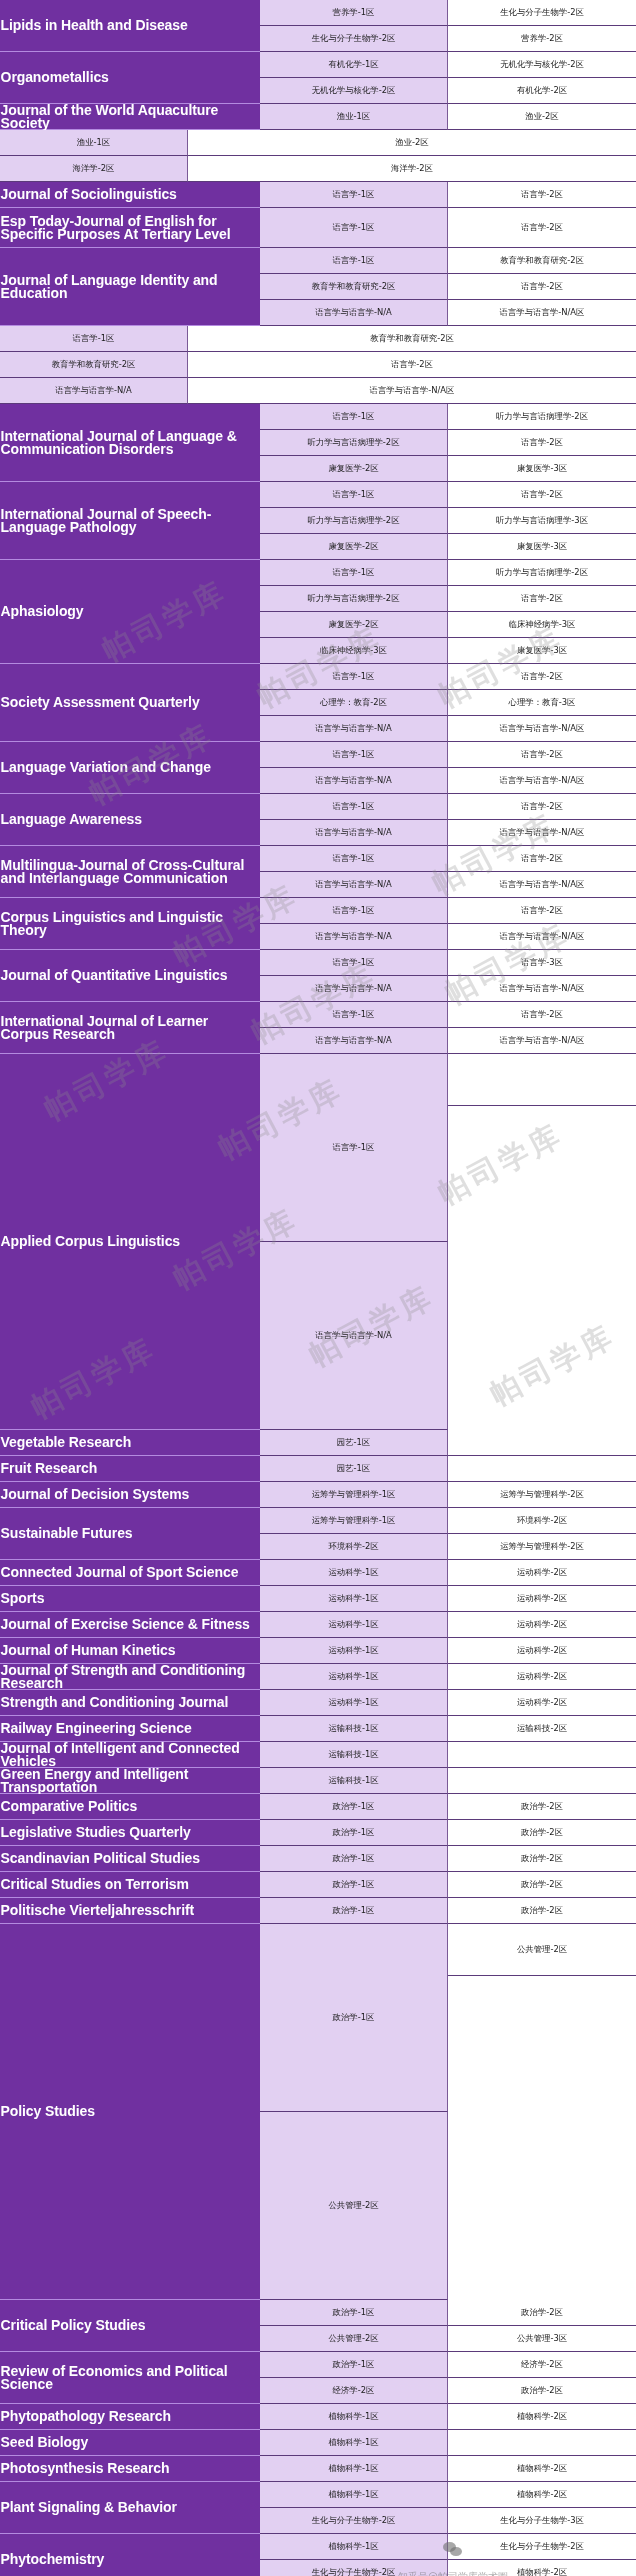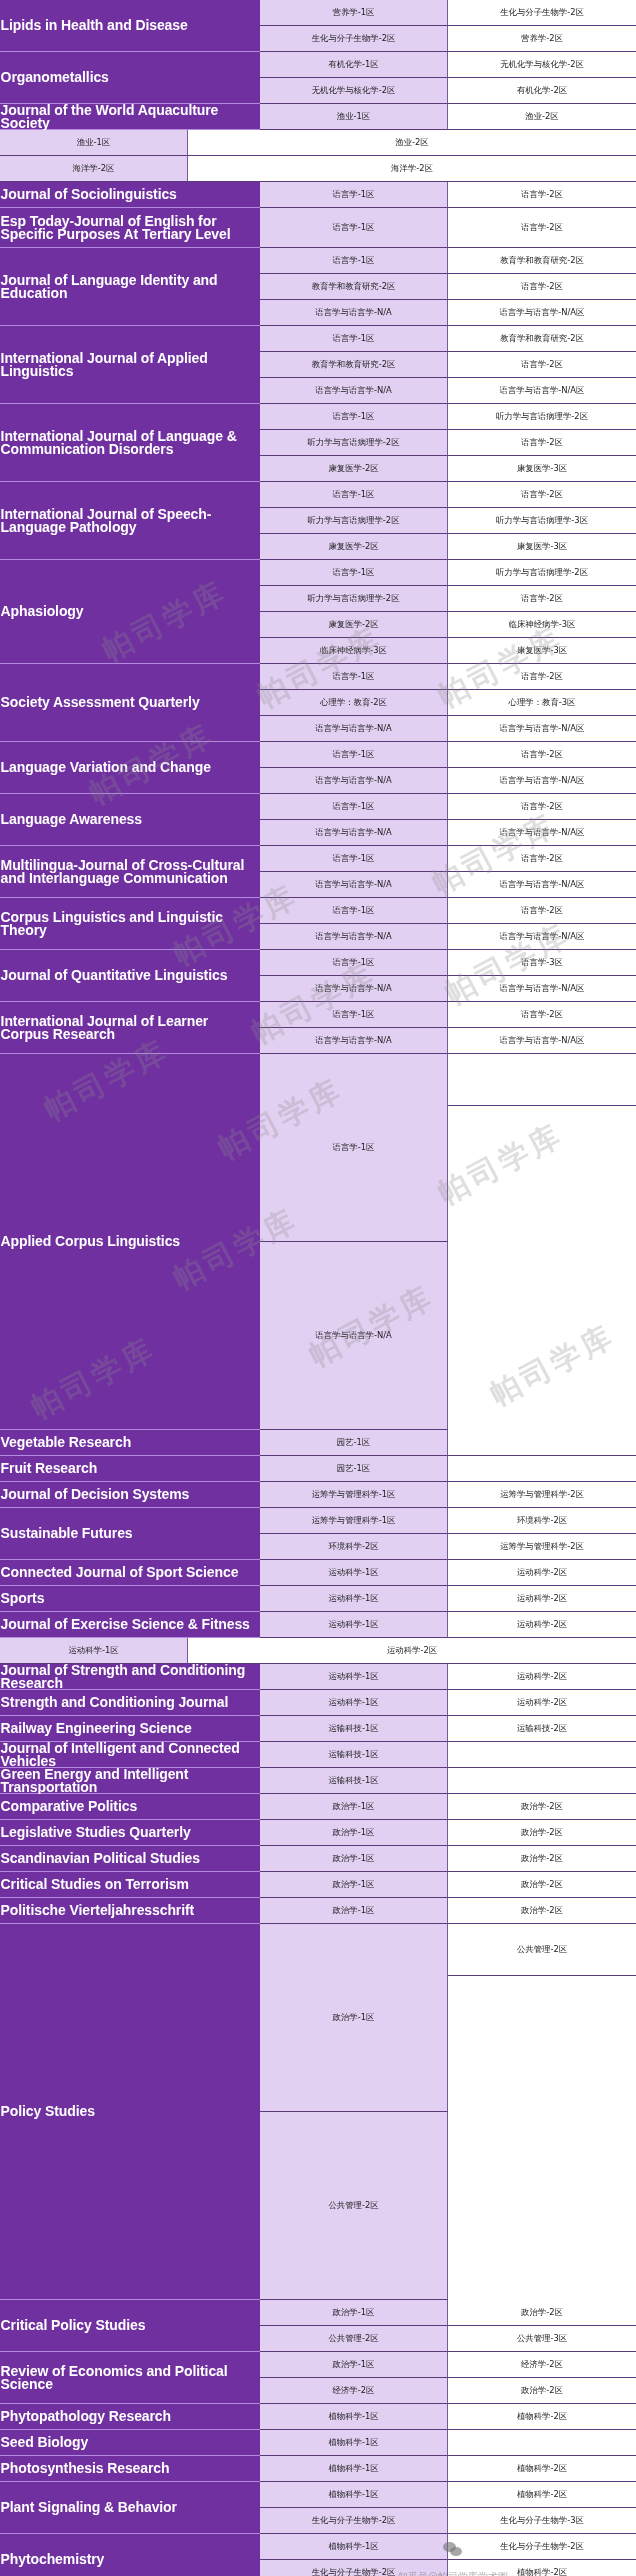--- a/index.html
+++ b/index.html
@@ -113,21 +113,20 @@
           <div class="mid">教育学和教育研究-2区</div>
           <div class="rt">语言学-2区</div>
         </div>
         <div class="subrow">
           <div class="mid">语言学与语言学-N/A</div>
           <div class="rt">语言学与语言学-N/A区</div>
         </div>
       </div>
     </div>
     <div class="grp">
-      <div class="jname">International  Journal of Applied Linguistics</div>
       <div class="cells">
         <div class="subrow">
           <div class="mid">语言学-1区</div>
           <div class="rt">教育学和教育研究-2区</div>
         </div>
         <div class="subrow">
           <div class="mid">教育学和教育研究-2区</div>
           <div class="rt">语言学-2区</div>
         </div>
         <div class="subrow">
@@ -359,20 +358,21 @@
     <div class="grp">
       <div class="jname">Journal of  Exercise Science &amp; Fitness</div>
       <div class="cells">
         <div class="subrow">
           <div class="mid">运动科学-1区</div>
           <div class="rt">运动科学-2区</div>
         </div>
       </div>
     </div>
     <div class="grp">
+      <div class="jname">Journal of  Human Kinetics</div>
       <div class="cells">
         <div class="subrow">
           <div class="mid">运动科学-1区</div>
           <div class="rt">运动科学-2区</div>
         </div>
       </div>
     </div>
     <div class="grp">
       <div class="jname">Journal of  Strength and Conditioning Research</div>
       <div class="cells">

